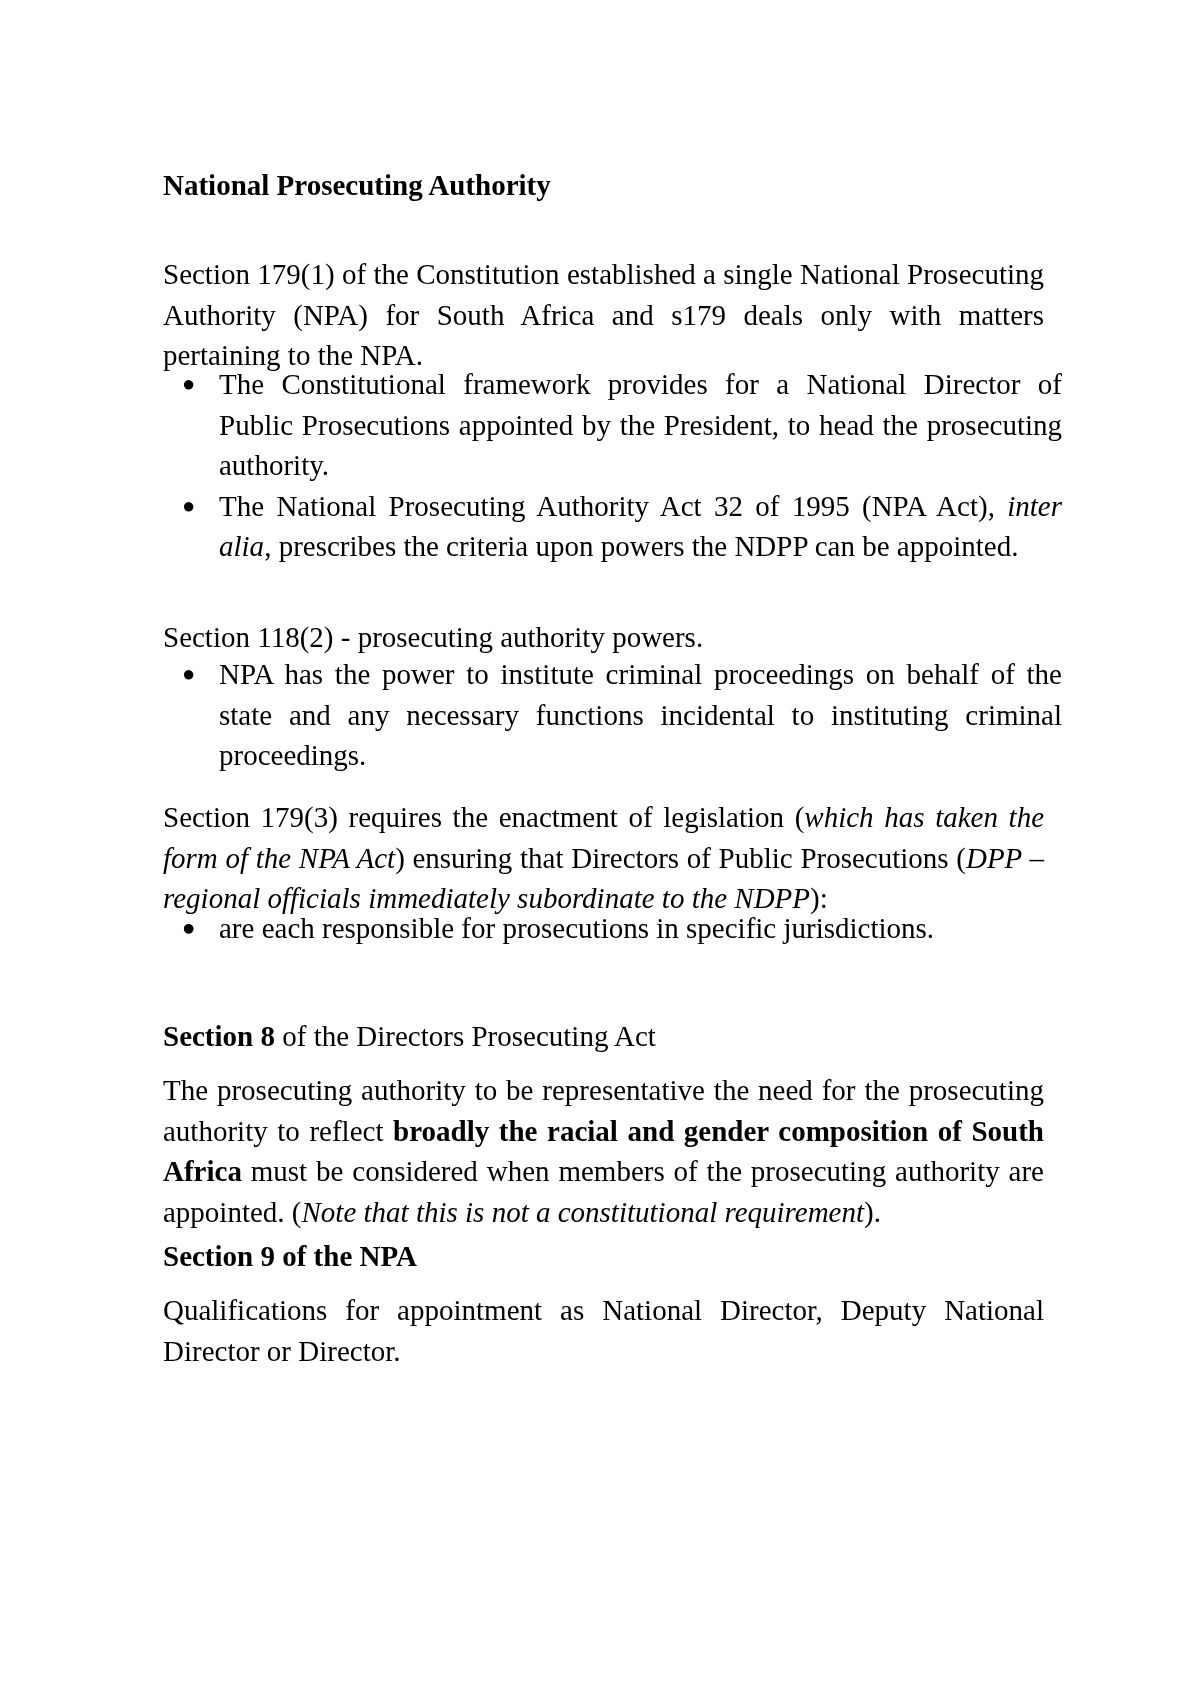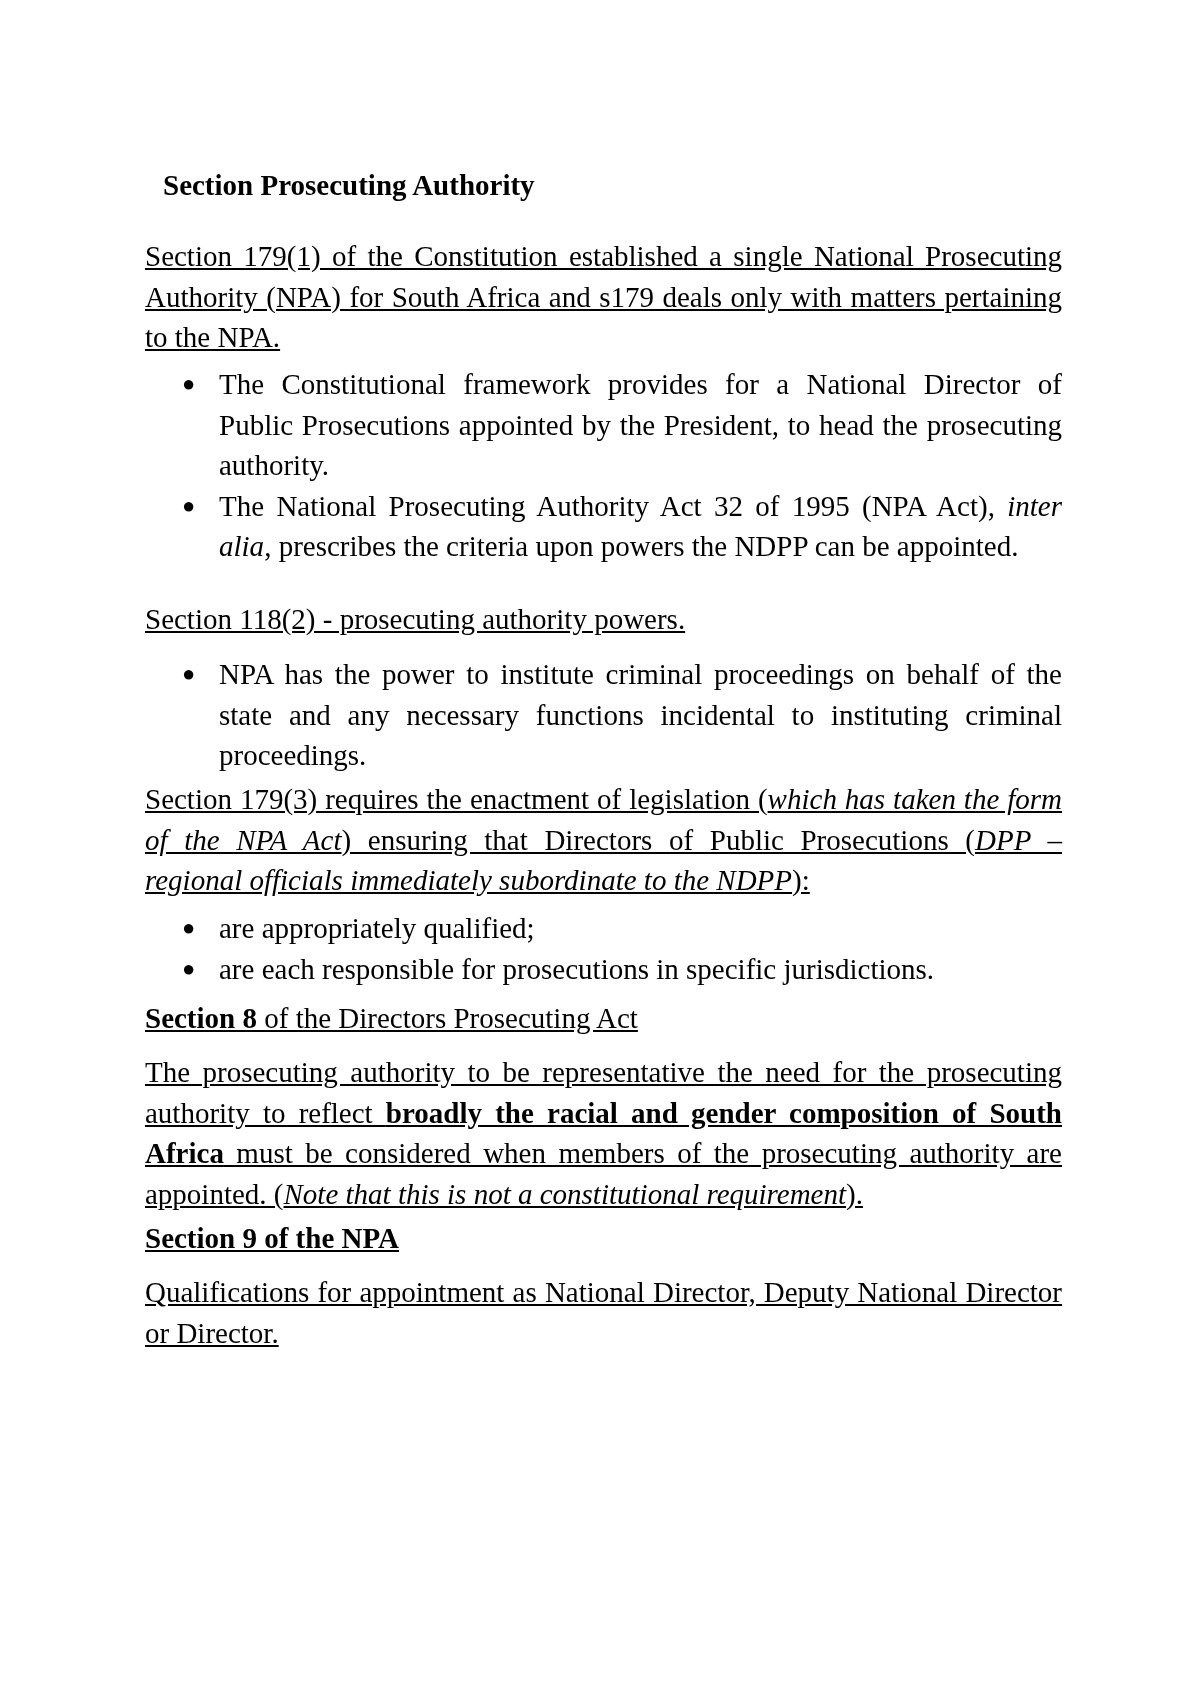--- a/index.html
+++ b/index.html
@@ -31,24 +31,23 @@
       white-space: nowrap;
     }
     .block {
       position: absolute;
       left: 0;
       width: 917px;
       font-size: 29px;
       line-height: 40.5px;
     }
     .para {
-      margin: 0;
+      margin: 18px;
       text-align: justify;
       text-align-last: left;
-      text-decoration: underline;
     }
     .bullets {
       margin: 0;
       padding: 0;
       list-style: none;
     }
     .bullet-item {
       position: relative;
       padding-left: 74px;
       text-align: justify;
@@ -61,21 +60,21 @@
       font-size: 22px;
     }
     .b { font-weight: bold; }
     .i { font-style: italic; }
   </style>
 </head>
 <body>
 
 <div class="page">
 
-  <div class="title">Section Prosecuting Authority</div>
+  <div class="title">National Prosecuting Authority</div>
 
   <div class="block" style="top:236px;">
     <p class="para">Section 179(1) of the Constitution established a single National Prosecuting Authority (NPA) for South Africa and s179 deals only with matters pertaining to the NPA.</p>
   </div>
 
   <div class="block" style="top:364px;">
     <ul class="bullets">
       <li class="bullet-item">
         <span class="bullet-dot">●</span>
         <span>The Constitutional framework provides for a National Director of Public Prosecutions appointed by the President, to head the prosecuting authority.</span>
@@ -101,21 +100,20 @@
   </div>
 
   <div class="block" style="top:779px;">
     <p class="para"><span>Section 179(3) requires the enactment of legislation (</span><span class="i">which has taken the form of the NPA Act</span><span>) ensuring that Directors of Public Prosecutions (</span><span class="i">DPP – regional officials immediately subordinate to the NDPP</span><span>):</span></p>
   </div>
 
   <div class="block" style="top:908px;">
     <ul class="bullets">
       <li class="bullet-item">
         <span class="bullet-dot">●</span>
-        <span>are appropriately qualified;</span>
       </li>
       <li class="bullet-item">
         <span class="bullet-dot">●</span>
         <span>are each responsible for prosecutions in specific jurisdictions.</span>
       </li>
     </ul>
   </div>
 
   <div class="block" style="top:998px;">
     <p class="para"><span class="b">Section 8</span><span> of the Directors Prosecuting Act</span></p>

